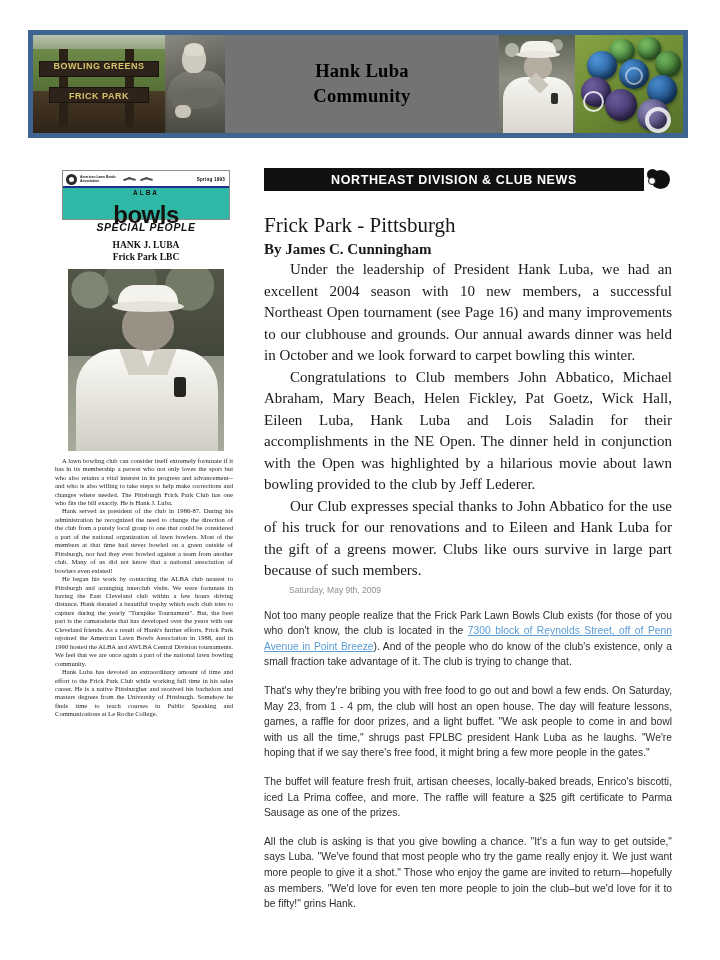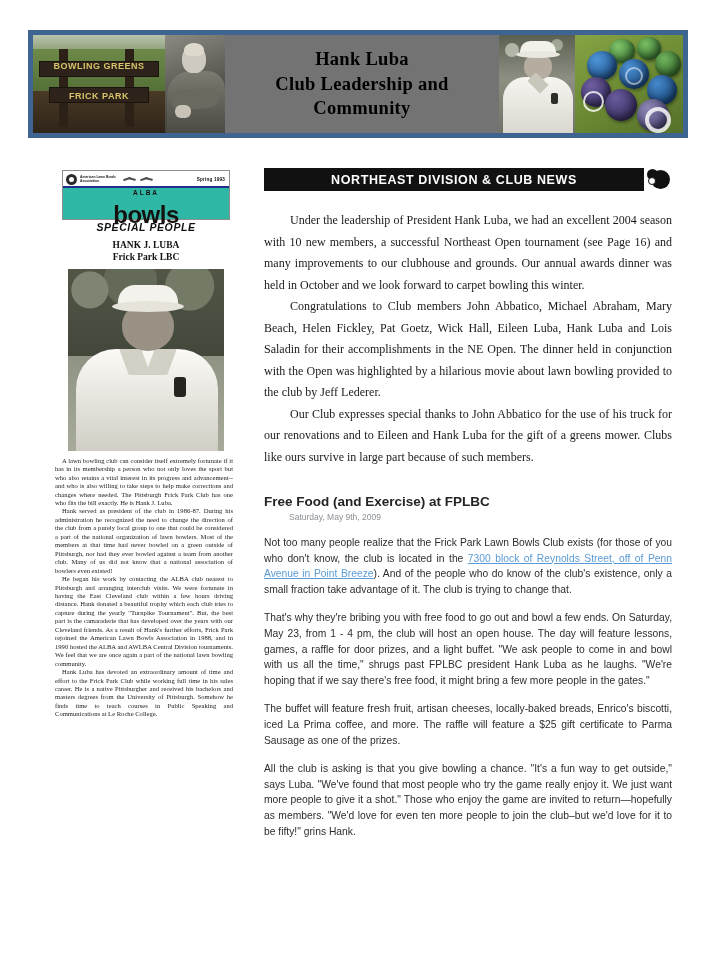--- a/index.html
+++ b/index.html
@@ -320,23 +320,23 @@
   #article-title {
     font-family: "Liberation Serif", serif;
     font-size: 21px; color: #16181a; margin-top: 22px; line-height: 1.15;
   }
   #article-byline {
     font-family: "Liberation Serif", serif;
     font-weight: bold; font-size: 15px; color: #16181a;
     margin-top: 3px; line-height: 1.2;
   }
   #article-body {
-    margin-top: 19px;
-    font-family: "Liberation Serif", serif;
-    font-size: 12px;
+    margin-top: 1px;
+    font-family: "Liberation Serif", serif;
+    font-size: 15px;
     line-height: 21.5px;
     text-align: justify;
     color: #17191b;
   }
   #article-body p { margin: 0; text-indent: 26px; }
 
   #web-heading {
     margin-top: 26px;
     font-family: "Liberation Sans", sans-serif;
     font-weight: bold; font-size: 13.5px; color: #222426;
@@ -376,21 +376,20 @@
     <div class="body"></div>
     <div class="head"></div>
     <div class="bald"></div>
     <div class="arm"></div>
     <div class="hand"></div>
   </div>
 
   <div class="banner-pane" id="pane-title">
     <div id="banner-title">
       <span class="ln">Hank Luba</span>
-      <span class="ln">Club Leadership and</span>
       <span class="ln">Community</span>
     </div>
   </div>
 
   <div class="banner-pane" id="pane-portrait2">
     <div class="bg"></div>
     <div class="blur1"></div>
     <div class="blur2"></div>
     <div class="shirt"></div>
     <div class="face"></div>
@@ -469,28 +468,29 @@
     <div id="section-bar">
       <span id="section-bar-label">NORTHEAST DIVISION &amp; CLUB NEWS</span>
     </div>
     <div id="bar-bowls">
       <div class="b-big"></div>
       <div class="b-small"></div>
       <div class="b-jack"></div>
     </div>
   </div>
 
+  <div id="article-title">Frick Park - Pittsburgh</div>
+  <div id="article-byline">By James C. Cunningham</div>
 
   <div id="article-body">
     <p>Under the leadership of President Hank Luba, we had an excellent 2004 season with 10 new members, a successful Northeast Open tournament (see Page 16) and many improvements to our clubhouse and grounds. Our annual awards dinner was held in October and we look forward to carpet bowling this winter.</p>
     <p>Congratulations to Club members John Abbatico, Michael Abraham, Mary Beach, Helen Fickley, Pat Goetz, Wick Hall, Eileen Luba, Hank Luba and Lois Saladin for their accomplishments in the NE Open. The dinner held in conjunction with the Open was highlighted by a hilarious movie about lawn bowling provided to the club by Jeff Lederer.</p>
     <p>Our Club expresses special thanks to John Abbatico for the use of his truck for our renovations and to Eileen and Hank Luba for the gift of a greens mower. Clubs like ours survive in large part because of such members.</p>
   </div>
 
-  <div id="web-heading">Free Food (and Exercise) at FPLBC</div>
   <div id="web-date">Saturday, May 9th, 2009</div>
 
   <div class="web-p">
     <span>Not too many people realize that the Frick Park Lawn Bowls Club exists (for those of you who don't know, the club is located in the </span><a class="web-link" href="#">7300 block of Reynolds Street, off of Penn Avenue in Point Breeze</a><span>).  And of the people who do know of the club's existence, only a small fraction take advantage of it.  The club is trying to change that.</span>
   </div>
 
   <div class="web-p">That's why they're bribing you with free food to go out and bowl a few ends.  On Saturday, May 23, from 1 - 4 pm, the club will host an open house.  The day will feature lessons, games, a raffle for door prizes, and a light buffet.  "We ask people to come in and bowl with us all the time," shrugs past FPLBC president Hank Luba as he laughs.  "We're hoping that if we say there's free food, it might bring a few more people in the gates."</div>
   <div class="web-p">The buffet will feature fresh fruit, artisan cheeses, locally-baked breads, Enrico's biscotti, iced La Prima coffee, and more.  The raffle will feature a $25 gift certificate to Parma Sausage as one of the prizes.</div>
   <div class="web-p">All the club is asking is that you give bowling a chance.  "It's a fun way to get outside," says Luba.  "We've found that most people who try the game really enjoy it.  We just want more people to give it a shot."  Those who enjoy the game are invited to return—hopefully as members.  "We'd love for even ten more people to join the club–but we'd love for it to be fifty!" grins Hank.</div>
 

